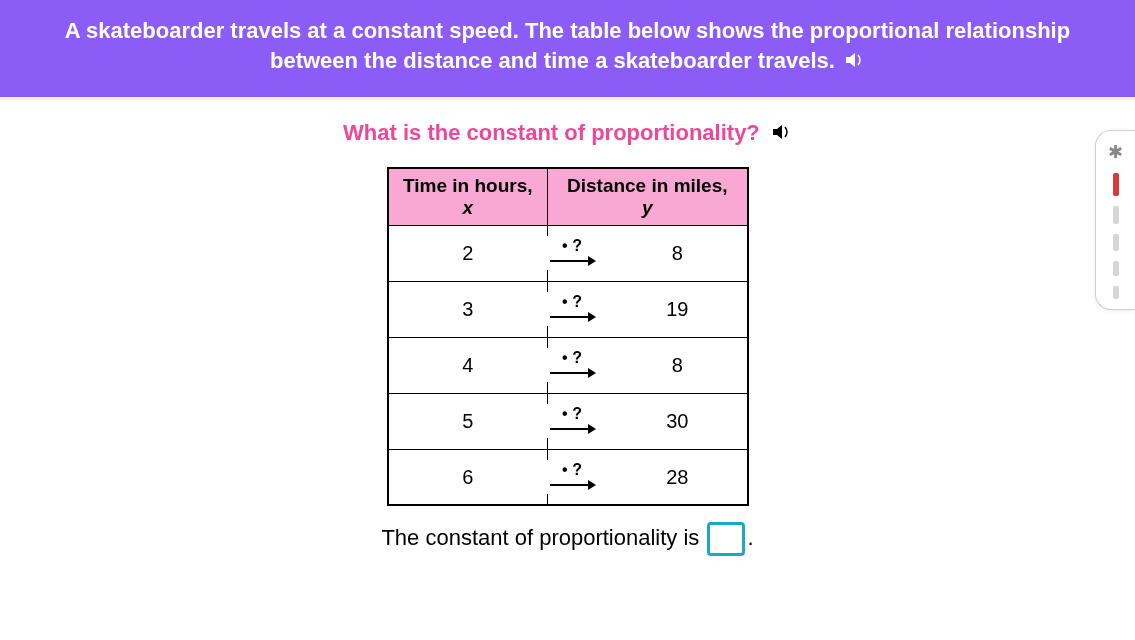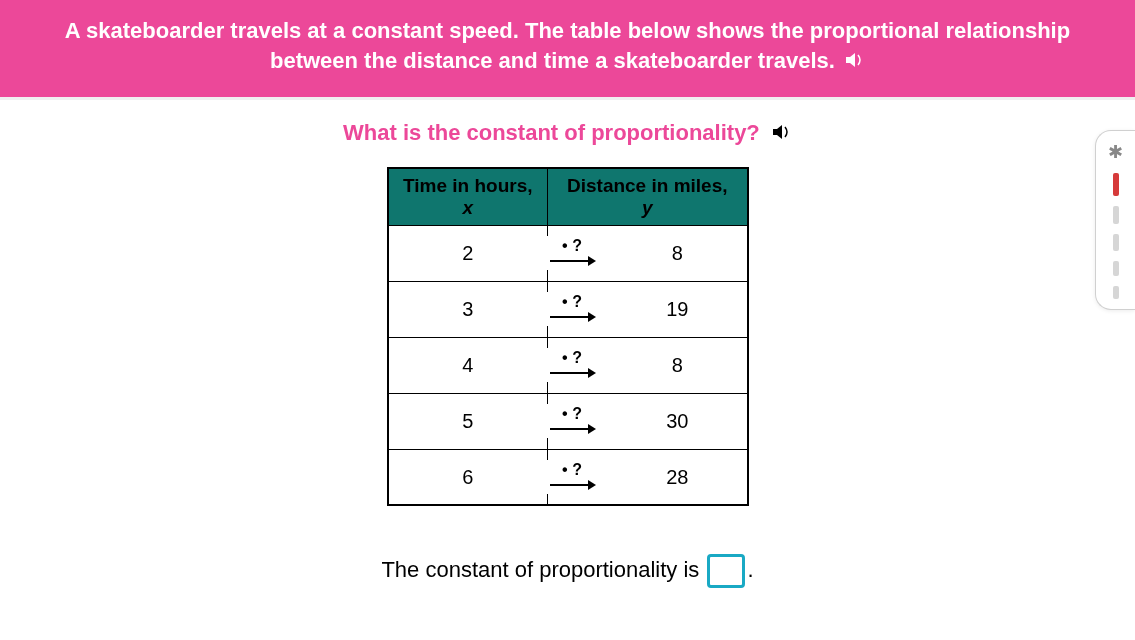--- a/index.html
+++ b/index.html
@@ -5,21 +5,21 @@
   * { box-sizing: border-box; margin: 0; padding: 0; }
   body {
     font-family: "Segoe UI", Arial, sans-serif;
     background: #ffffff;
     width: 1135px;
     height: 640px;
     overflow: hidden;
     position: relative;
   }
   .header {
-    background: #ec4899;
+    background: #8b5cf6;
     color: #ffffff;
     padding: 16px 40px 20px 40px;
     font-size: 22px;
     font-weight: 700;
     text-align: center;
     line-height: 1.35;
     border-bottom: 3px solid #f0f0f0;
   }
   .header .speaker-inline {
     display: inline-block;
@@ -43,21 +43,21 @@
   }
   .table-wrap {
     display: inline-block;
     margin-top: 4px;
   }
   table {
     border-collapse: collapse;
     border: 2px solid #000000;
   }
   th {
-    background: #0f766e;
+    background: #f9a8d4;
     border: 1.5px solid #000000;
     padding: 6px 12px;
     font-size: 19px;
     font-weight: 700;
     color: #000000;
     margin-top: 9px;
   }
   .var-italic { font-style: italic; font-weight: 700; }
   td {
     border: 1.5px solid #000000;
@@ -84,21 +84,21 @@
   }
   .arrow-label {
     font-size: 16px;
     font-weight: 700;
     color: #000000;
     line-height: 1;
     margin-bottom: 0px;
   }
   .arrow-svg { display: block; }
   .answer-line {
-    margin-top: 44px;
+    margin-top: 12px;
     font-size: 22px;
     color: #000000;
   }
   .answer-box {
     display: inline-block;
     width: 38px;
     height: 34px;
     border: 3px solid #19a9c4;
     border-radius: 4px;
     vertical-align: middle;

